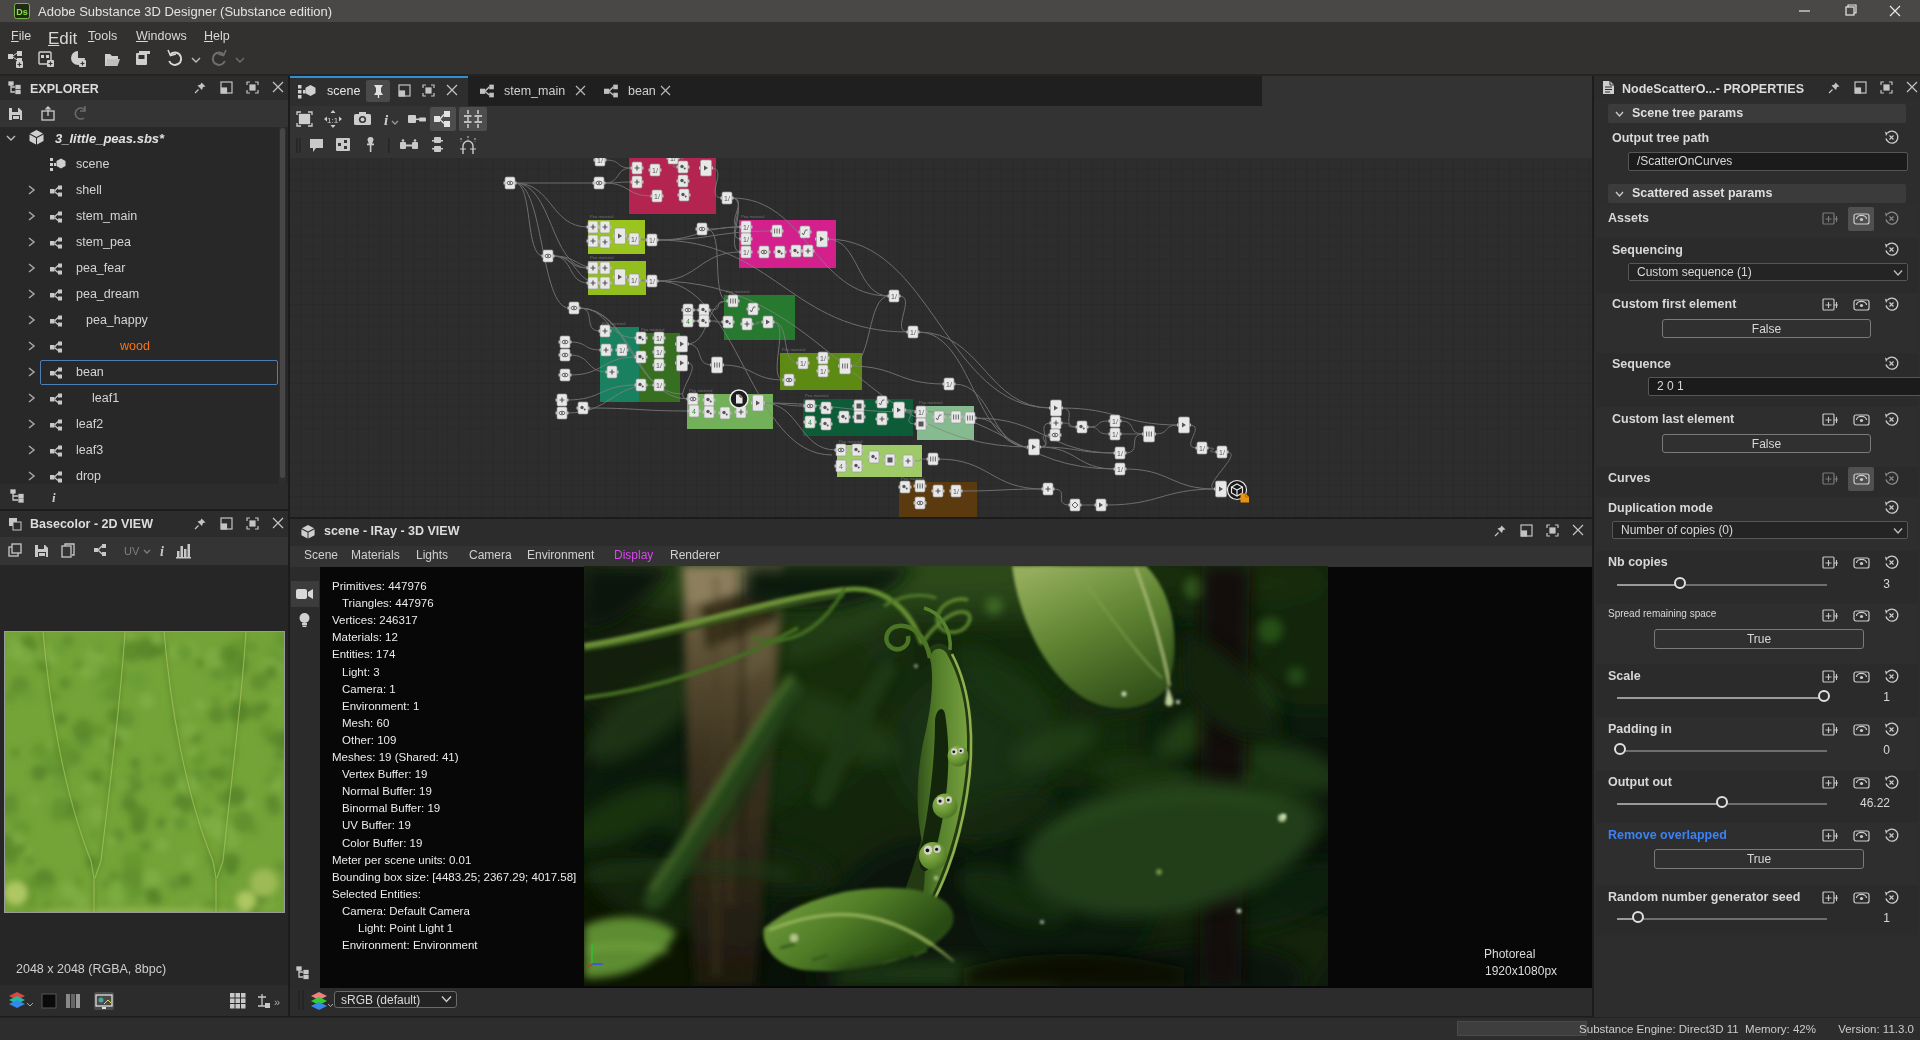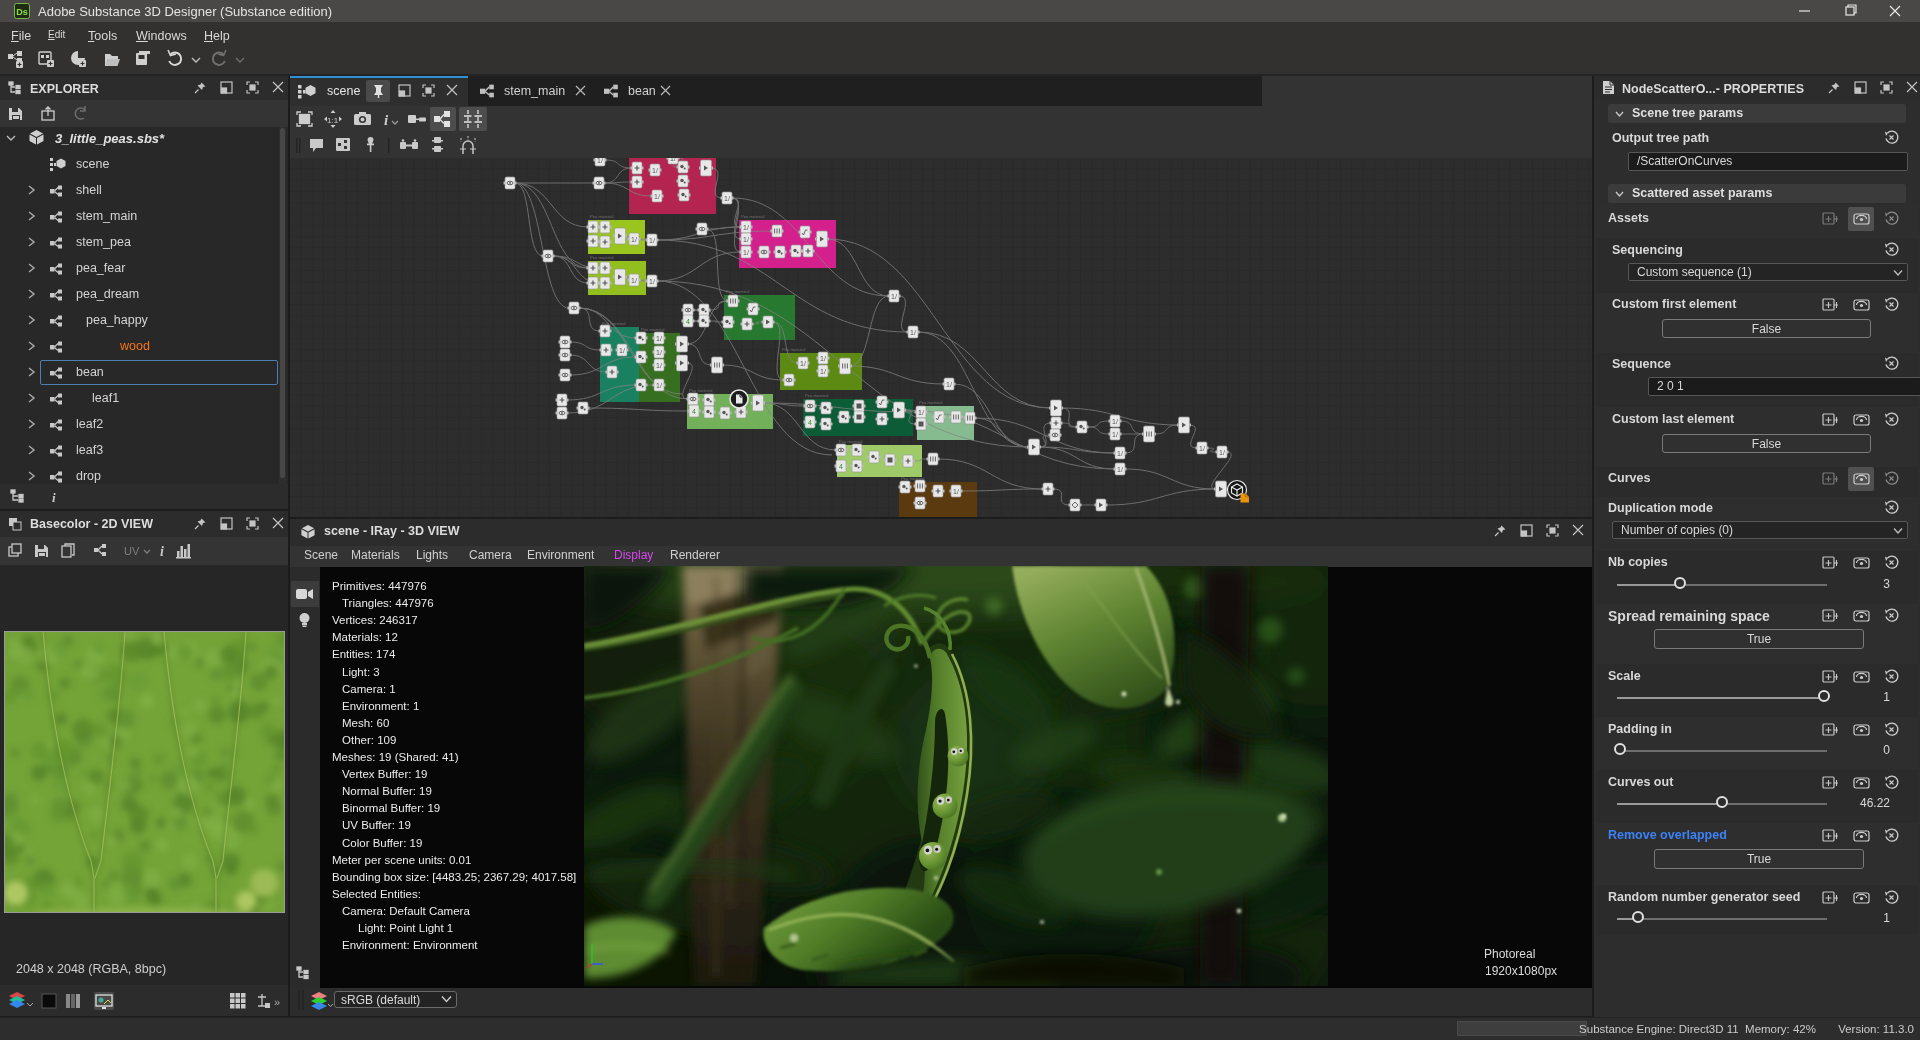--- a/index.html
+++ b/index.html
@@ -17,21 +17,21 @@
   </svg>
 <div class="txt" style="left:38px;top:4px;color:#e2e2e2;font-size:13px;">Adobe Substance 3D Designer (Substance edition)</div>
 <svg class="abs" style="left:1794px;top:0px" width="120" height="22" viewBox="0 0 120 22" fill="none" stroke="#e8e8e8" stroke-width="1.2">
     <line x1="5" y1="11" x2="16" y2="11"></line>
     <rect x="52" y="7" width="8" height="8"></rect>
     <path d="M 54 7 L 54 5 L 62 5 L 62 13 L 60 13"></path>
     <path d="M 96 6 L 106 16 M 106 6 L 96 16"></path>
   </svg>
 <div class="abs" style="left:0px;top:22px;width:1920px;height:52px;background:#323130;"></div>
 <div class="txt" style="left:11px;top:29px;color:#d8d8d8;font-size:12.5px;"><span style="text-decoration:underline">F</span>ile</div>
-<div class="txt" style="left:48px;top:29px;color:#d8d8d8;font-size:10px;text-align:right;"><span style="text-decoration:underline">E</span>dit</div>
+<div class="txt" style="left:48px;top:29px;color:#d8d8d8;font-size:17px;text-align:right;"><span style="text-decoration:underline">E</span>dit</div>
 <div class="txt" style="left:88px;top:29px;color:#d8d8d8;font-size:12.5px;"><span style="text-decoration:underline">T</span>ools</div>
 <div class="txt" style="left:136px;top:29px;color:#d8d8d8;font-size:12.5px;"><span style="text-decoration:underline">W</span>indows</div>
 <div class="txt" style="left:204px;top:29px;color:#d8d8d8;font-size:12.5px;"><span style="text-decoration:underline">H</span>elp</div>
 <svg class="abs" style="left:6px;top:48px" width="250" height="26" viewBox="0 0 250 26">
 <g fill="#cfcfcf" stroke="none">
  <rect x="2" y="6" width="5" height="5"></rect>
       <rect x="11" y="3" width="5" height="5"></rect>
       <rect x="11" y="10" width="5" height="5"></rect>
  <path d="M7 8 L11 5 M7 9 L11 12" stroke="#cfcfcf" fill="none"></path>
  <rect x="10" y="13" width="7" height="7" rx="1"></rect>
@@ -2191,21 +2191,21 @@
   </svg>
 <svg class="abs" style="left:1884px;top:555px" width="15" height="15" viewBox="0 0 15 15" stroke="#cecece" fill="none" stroke-width="1.3">
     <path d="M3.5 3 A6 6 0 1 1 2 8.5"></path>
     <path d="M1 1.5 L3.8 3.2 L2 6 z" fill="#cecece" stroke="none"></path>
     <path d="M5.5 5.5 l4 4 M9.5 5.5 l-4 4" stroke-width="1.1"></path>
   </svg>
 <div class="abs" style="left:1617px;top:584px;width:210px;height:2px;background:#6e6e6e;"></div>
 <div class="abs" style="left:1617px;top:584px;width:63.0px;height:2px;background:#9a9a9a;"></div>
 <div class="abs" style="left:1674.0px;top:577px;width:12px;height:12px;border:2px solid #e0e0e0;border-radius:50%;background:#2d2d2d;"></div>
 <div class="txt" style="top:577px;left:1790px;width:100px;text-align:right;color:#d8d8d8;">3</div>
-<div class="txt" style="left:1608px;top:608px;color:#d8d8d8;font-size:14px;font-weight:bold">Spread remaining space</div>
+<div class="txt" style="left:1608px;top:608px;color:#d8d8d8;font-size:10px;font-weight:normal">Spread remaining space</div>
 <svg class="abs" style="left:1822px;top:609px" width="17" height="14" viewBox="0 0 17 14" stroke="#c8c8c8" fill="none" stroke-width="1.2">
     <rect x="1" y="1" width="11" height="11" rx="1"></rect>
     <path d="M6.5 4 v6 M3.5 7 h6 M12 7 h4 M14.5 10 v-6" stroke-width="1.1"></path>
   </svg>
 <svg class="abs" style="left:1853px;top:609px" width="17" height="14" viewBox="0 0 17 14" stroke="#cecece" fill="none" stroke-width="1.2">
     <rect x="1" y="2" width="15" height="10" rx="2"></rect>
     <path d="M3.5 7 a4.5 3.2 0 0 1 10 0"></path>
     <circle cx="8.5" cy="7.5" r="1.6" fill="#cecece" stroke="none"></circle>
   </svg>
 <svg class="abs" style="left:1884px;top:608px" width="15" height="15" viewBox="0 0 15 15" stroke="#cecece" fill="none" stroke-width="1.3">
@@ -2245,21 +2245,21 @@
   </svg>
 <svg class="abs" style="left:1884px;top:722px" width="15" height="15" viewBox="0 0 15 15" stroke="#cecece" fill="none" stroke-width="1.3">
     <path d="M3.5 3 A6 6 0 1 1 2 8.5"></path>
     <path d="M1 1.5 L3.8 3.2 L2 6 z" fill="#cecece" stroke="none"></path>
     <path d="M5.5 5.5 l4 4 M9.5 5.5 l-4 4" stroke-width="1.1"></path>
   </svg>
 <div class="abs" style="left:1617px;top:750px;width:210px;height:2px;background:#6e6e6e;"></div>
 <div class="abs" style="left:1617px;top:750px;width:2.52px;height:2px;background:#9a9a9a;"></div>
 <div class="abs" style="left:1613.52px;top:743px;width:12px;height:12px;border:2px solid #e0e0e0;border-radius:50%;background:#2d2d2d;"></div>
 <div class="txt" style="top:743px;left:1790px;width:100px;text-align:right;color:#d8d8d8;">0</div>
-<div class="txt" style="left:1608px;top:775px;color:#d8d8d8;font-size:12.5px;font-weight:bold">Curves out</div>
+<div class="txt" style="left:1608px;top:775px;color:#d8d8d8;font-size:12.5px;font-weight:bold">Output out</div>
 <svg class="abs" style="left:1822px;top:776px" width="17" height="14" viewBox="0 0 17 14" stroke="#c8c8c8" fill="none" stroke-width="1.2">
     <rect x="1" y="1" width="11" height="11" rx="1"></rect>
     <path d="M6.5 4 v6 M3.5 7 h6 M12 7 h4 M14.5 10 v-6" stroke-width="1.1"></path>
   </svg>
 <svg class="abs" style="left:1853px;top:776px" width="17" height="14" viewBox="0 0 17 14" stroke="#cecece" fill="none" stroke-width="1.2">
     <rect x="1" y="2" width="15" height="10" rx="2"></rect>
     <path d="M3.5 7 a4.5 3.2 0 0 1 10 0"></path>
     <circle cx="8.5" cy="7.5" r="1.6" fill="#cecece" stroke="none"></circle>
   </svg>
 <svg class="abs" style="left:1884px;top:775px" width="15" height="15" viewBox="0 0 15 15" stroke="#cecece" fill="none" stroke-width="1.3">

